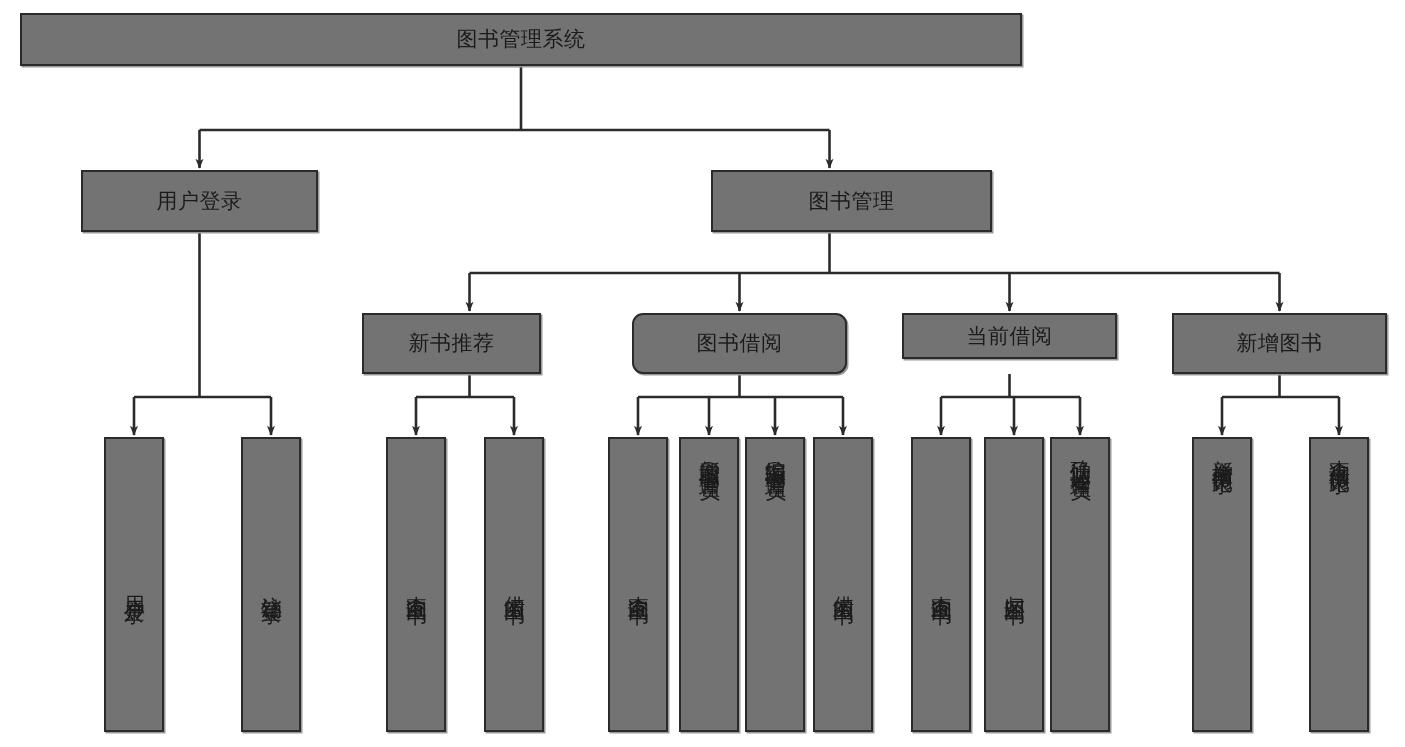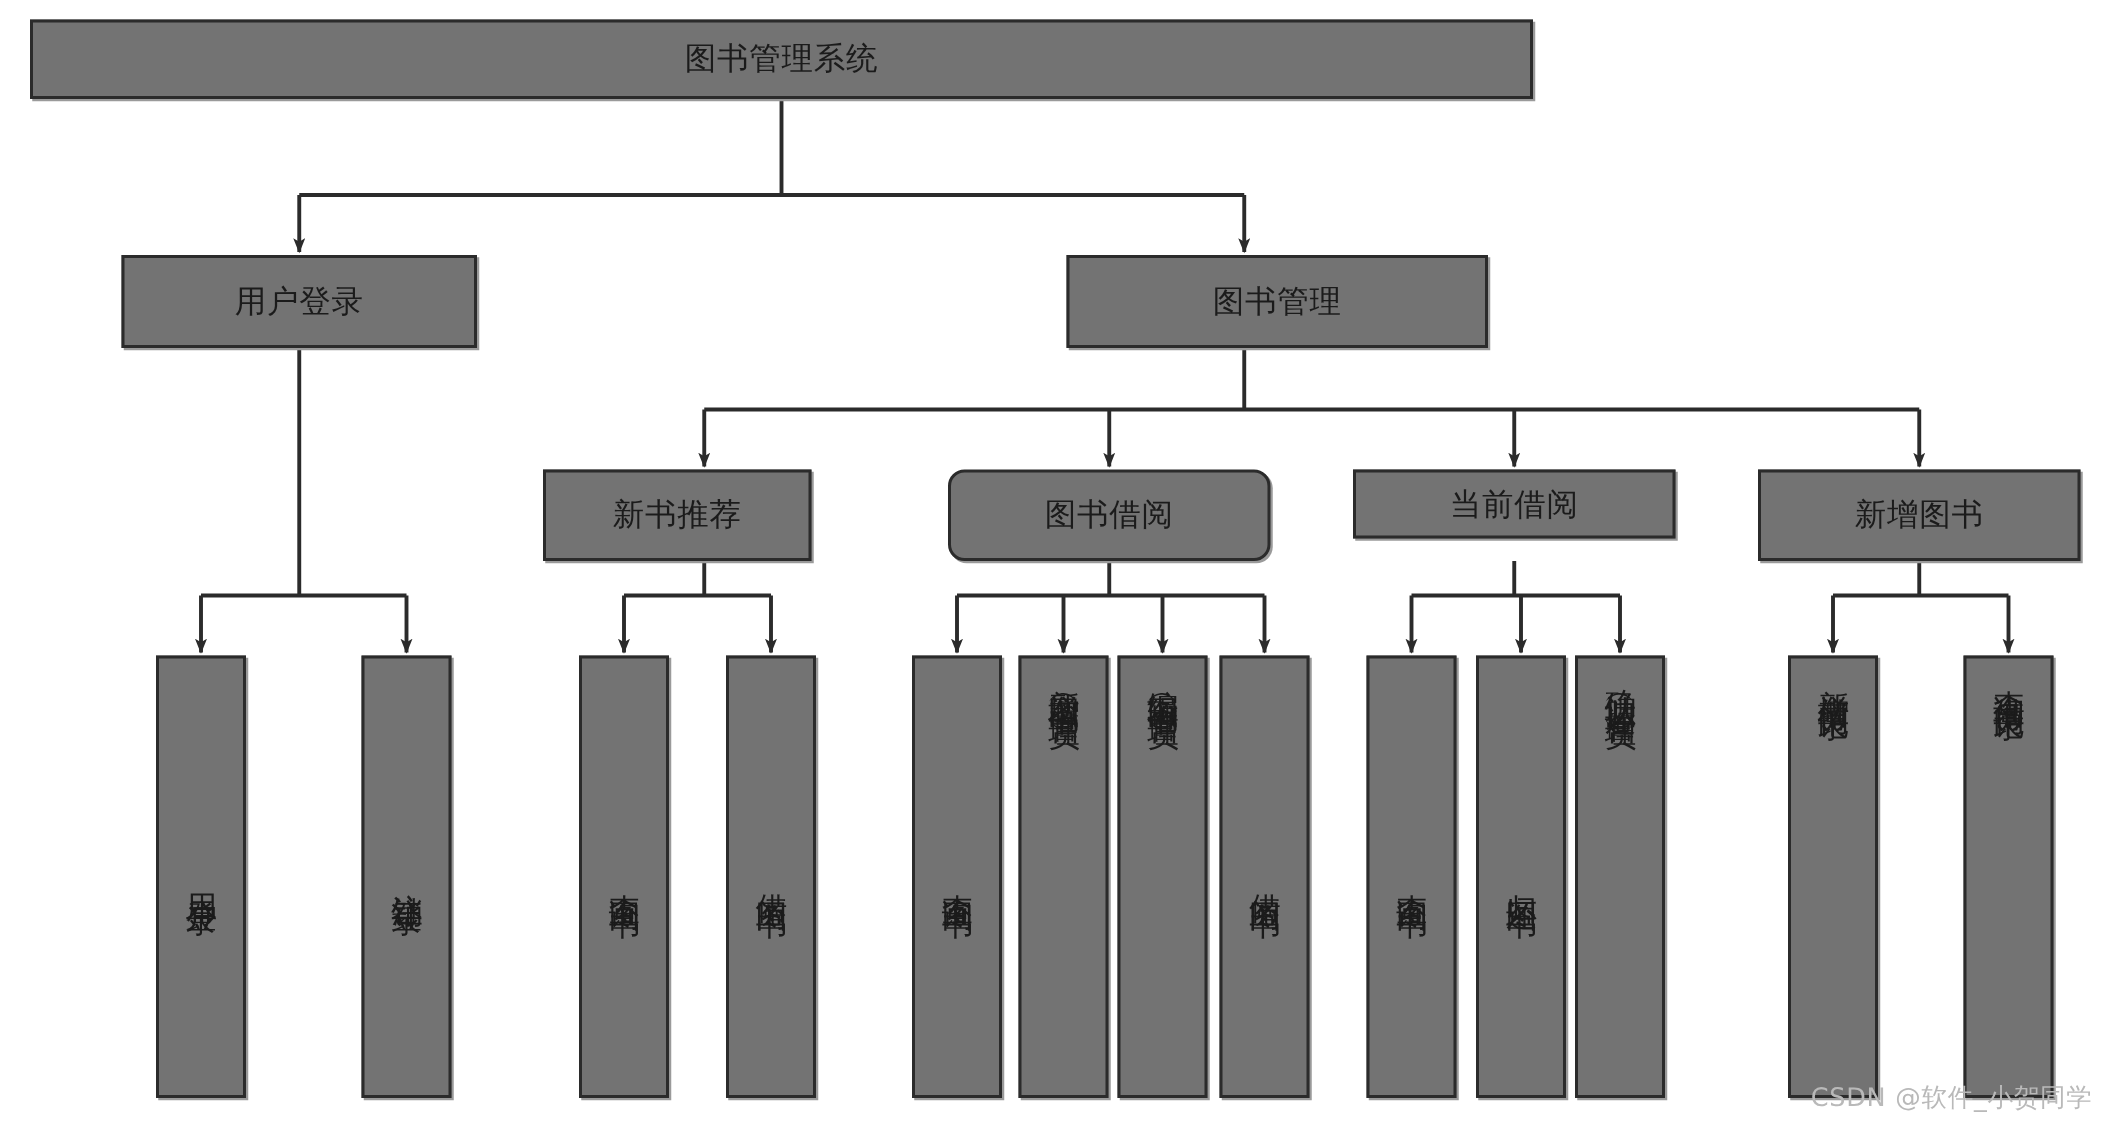--- a/index.html
+++ b/index.html
@@ -176,14 +176,13 @@
         <span class="node-label">确认归还（管理员）</span>
       </div>
       <div class="node vertical" style="left: 1192px; top: 437px; width: 60px; height: 295px;">
         <span class="node-label">新增借阅记录</span>
       </div>
       <div class="node vertical" style="left: 1309px; top: 437px; width: 60px; height: 295px;">
         <span class="node-label">查询借阅记录</span>
       </div>
     </div>
 
-  <div id="watermark">CSDN @软件_小贺同学</div>
 </div>
 
 </body></html>

